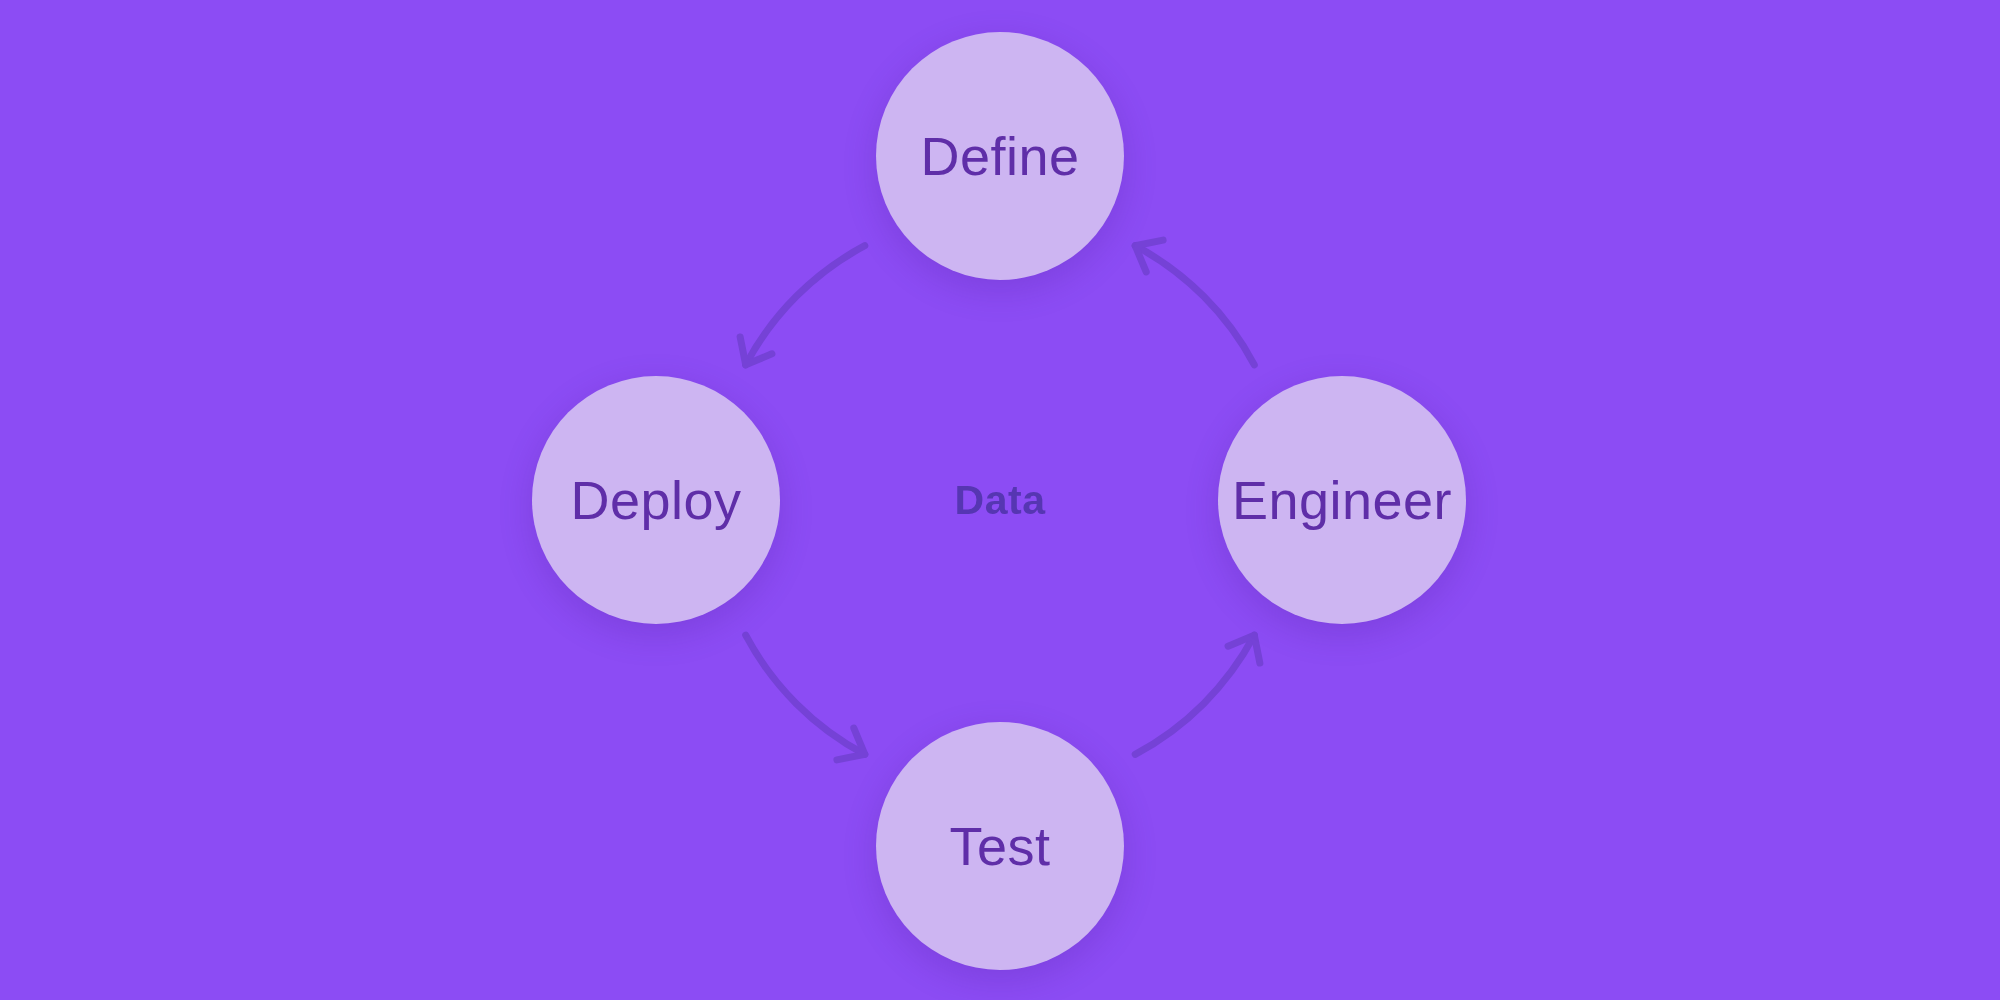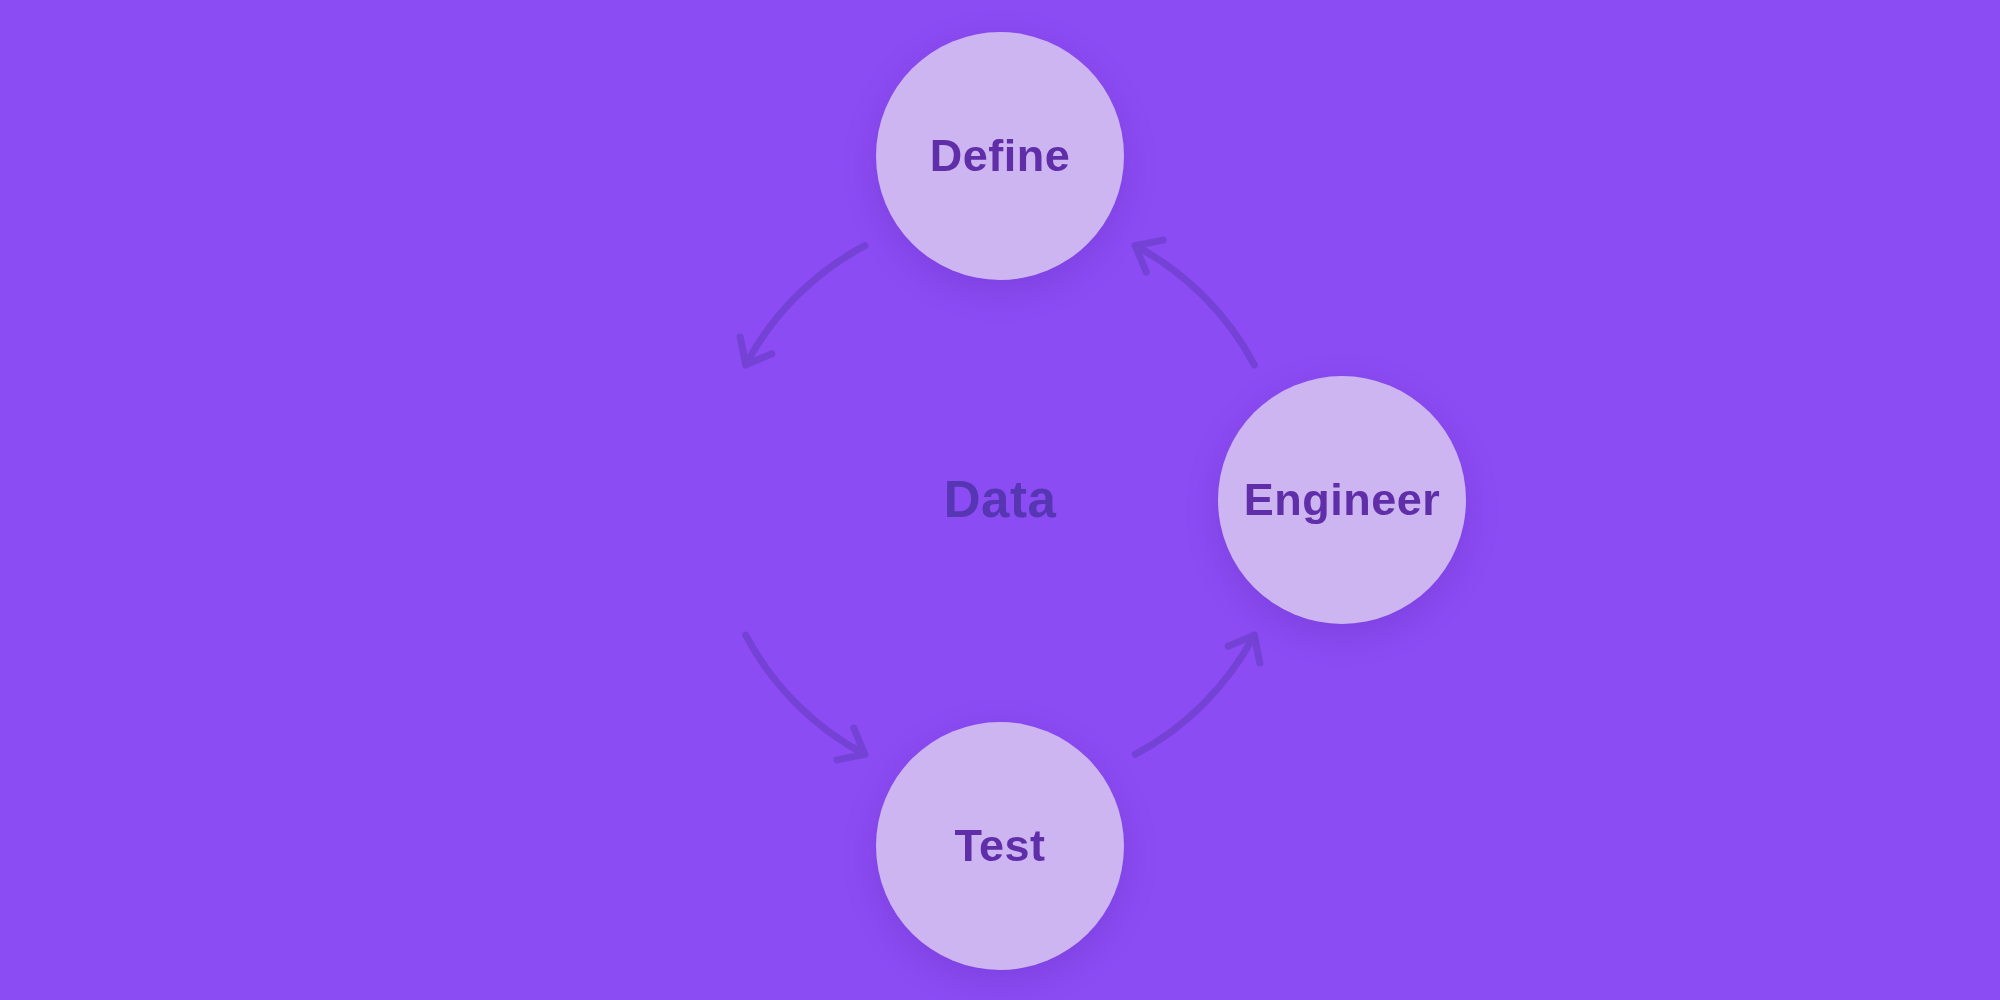--- a/index.html
+++ b/index.html
@@ -39,22 +39,22 @@
     width: 248px;
     height: 248px;
     border-radius: 50%;
     background: var(--node-fill, #CDB5F2);
     display: flex;
     align-items: center;
     justify-content: center;
     box-shadow: 0 10px 34px rgba(63, 20, 135, 0.20);
   }
   .node span {
-    font-size: 45px;
-    font-weight: 700;
+    font-size: 54px;
+    font-weight: 400;
     color: var(--node-text, #5F2EA8);
     letter-spacing: 0.5px;
   }
   .node-define   { left: 876px;  top: 32px;  }
   .node-deploy   { left: 532px;  top: 376px; }
   .node-engineer { left: 1218px; top: 376px; justify-content: center; }
   .node-test     { left: 876px;  top: 722px; }
   .center-title {
     position: absolute;
     left: 800px;
@@ -62,21 +62,21 @@
     width: 400px;
     height: 160px;
     display: flex;
     flex-direction: column;
     align-items: center;
     justify-content: center;
     text-align: center;
   }
   .center-title span {
     display: block;
-    font-size: 51px;
+    font-size: 41px;
     line-height: 48px;
     font-weight: 700;
     color: var(--title-text, #5636B2);
     letter-spacing: 0.5px;
   }
 </style>
 </head>
 <body>
 
 <div class="canvas">
@@ -90,20 +90,23 @@
     <path class="arrow-path" d="M 864.8,245.7 A 288,288 0 0 0 745.7,364.8" marker-end="url(#chevron)"></path>
     <path class="arrow-path" d="M 745.7,635.2 A 288,288 0 0 0 864.8,754.3" marker-end="url(#chevron)"></path>
     <path class="arrow-path" d="M 1135.2,754.3 A 288,288 0 0 0 1254.3,635.2" marker-end="url(#chevron)"></path>
     <path class="arrow-path" d="M 1254.3,364.8 A 288,288 0 0 0 1135.2,245.7" marker-end="url(#chevron)"></path>
   </svg>
 
   <div class="node node-define">
     <span>Define</span>
   </div>
 
+  <div class="node node-deploy">
+    <span>Deploy</span>
+  </div>
 
   <div class="node node-engineer">
     <span>Engineer</span>
   </div>
 
   <div class="node node-test">
     <span>Test</span>
   </div>
 
   <div class="center-title">

